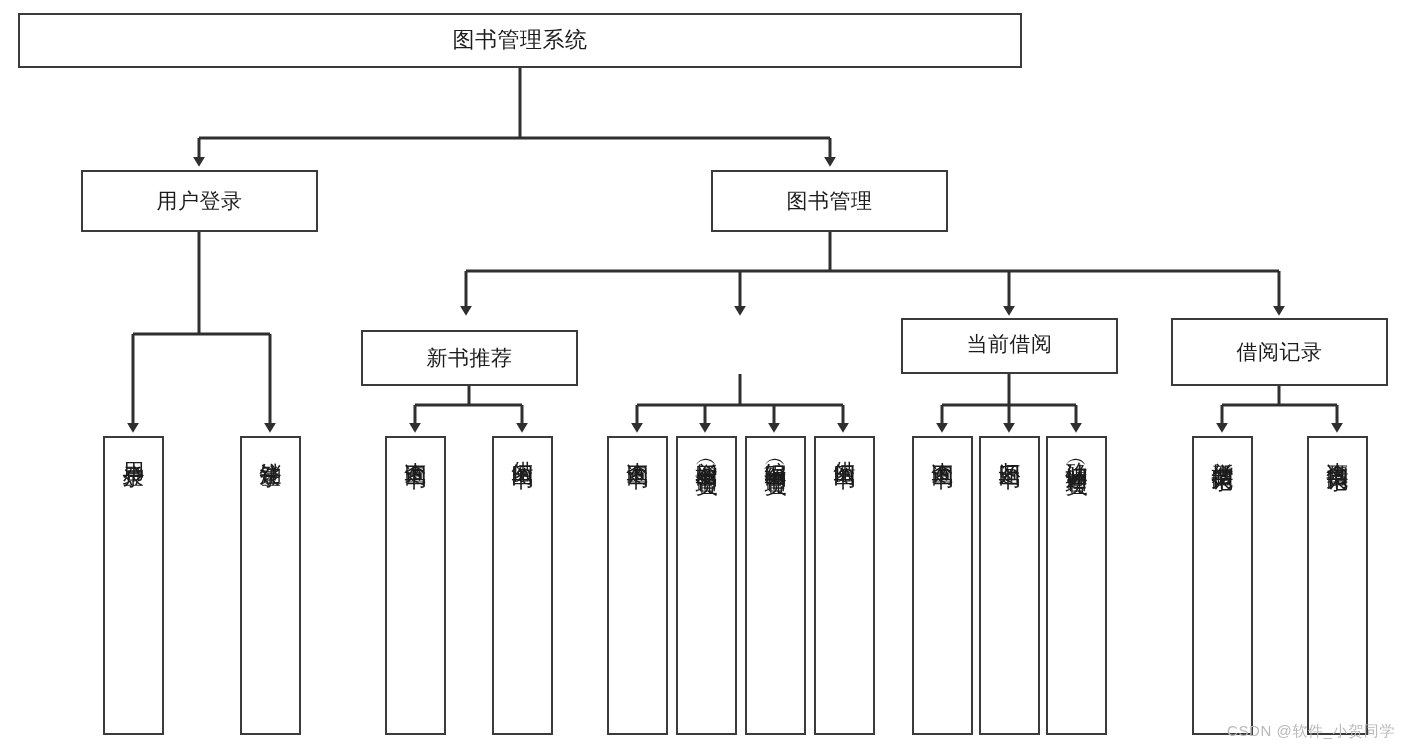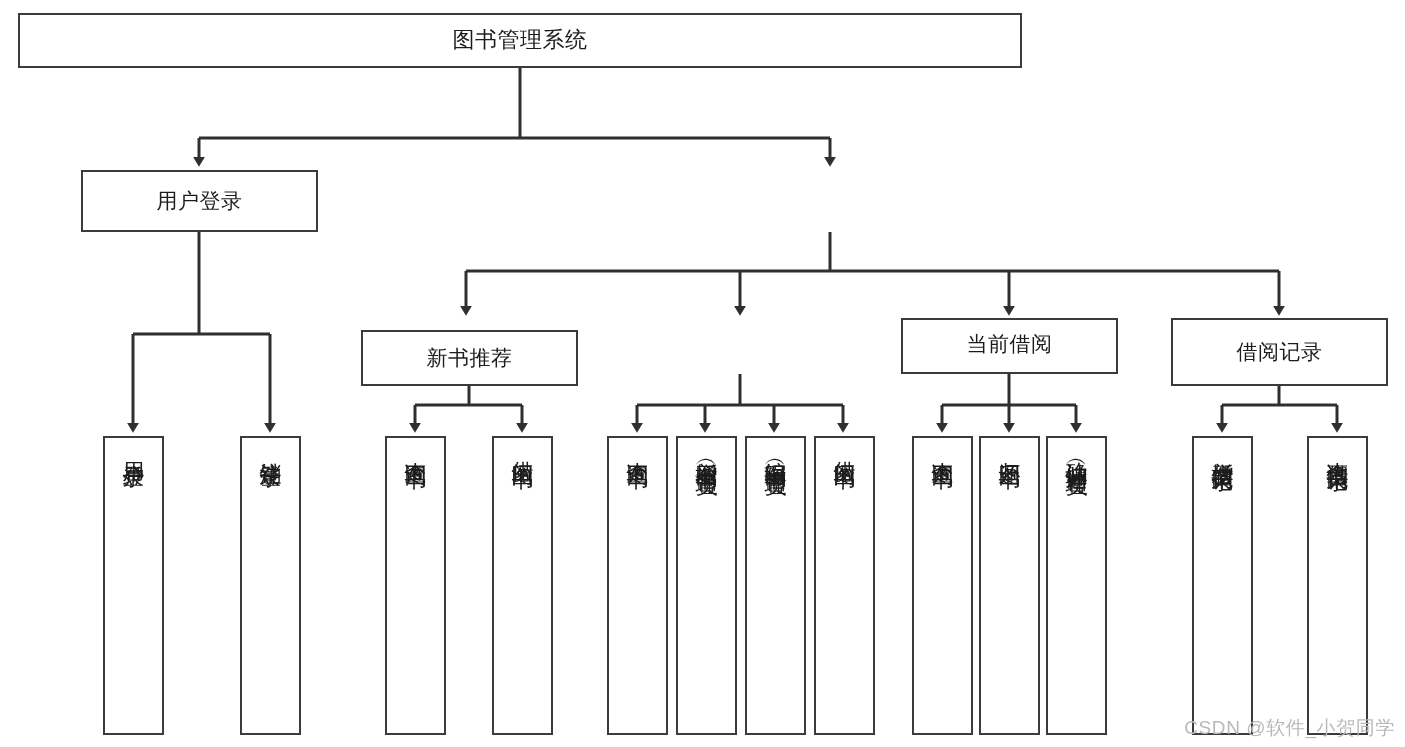--- a/index.html
+++ b/index.html
@@ -52,21 +52,21 @@
     font-size: 22px;
     letter-spacing: 2px;
     line-height: 1.0;
     white-space: nowrap;
   }
   .node.root .label { font-size: 22px; }
   #watermark {
     position: absolute;
     right: 10px;
     bottom: 6px;
-    font-size: 19px;
+    font-size: 15px;
     color: #b9b9b9;
     letter-spacing: 0.6px;
     white-space: nowrap;
     pointer-events: none;
   }
 </style>
 </head>
 <body>
 
 <div id="stage">
@@ -121,20 +121,23 @@
     </g>
   </svg>
 
   <div class="node horiz root" style="left:18px; top:13px; width:1004px; height:55px;">
     <span class="label">图书管理系统</span>
   </div>
 
   <div class="node horiz" style="left:81px; top:170px; width:237px; height:62px;">
     <span class="label">用户登录</span>
   </div>
+  <div class="node horiz" style="left:711px; top:170px; width:237px; height:62px;">
+    <span class="label">图书管理</span>
+  </div>
 
   <div class="node horiz" style="left:361px; top:318px; width:217px; height:56px;margin-top:12px;">
     <span class="label">新书推荐</span>
   </div>
   <div class="node horiz" style="left:901px; top:318px; width:217px; height:56px;font-family:Liberation Mono, monospace;">
     <span class="label">当前借阅</span>
   </div>
   <div class="node horiz" style="left:1171px; top:318px; width:217px; height:68px;">
     <span class="label">借阅记录</span>
   </div>

